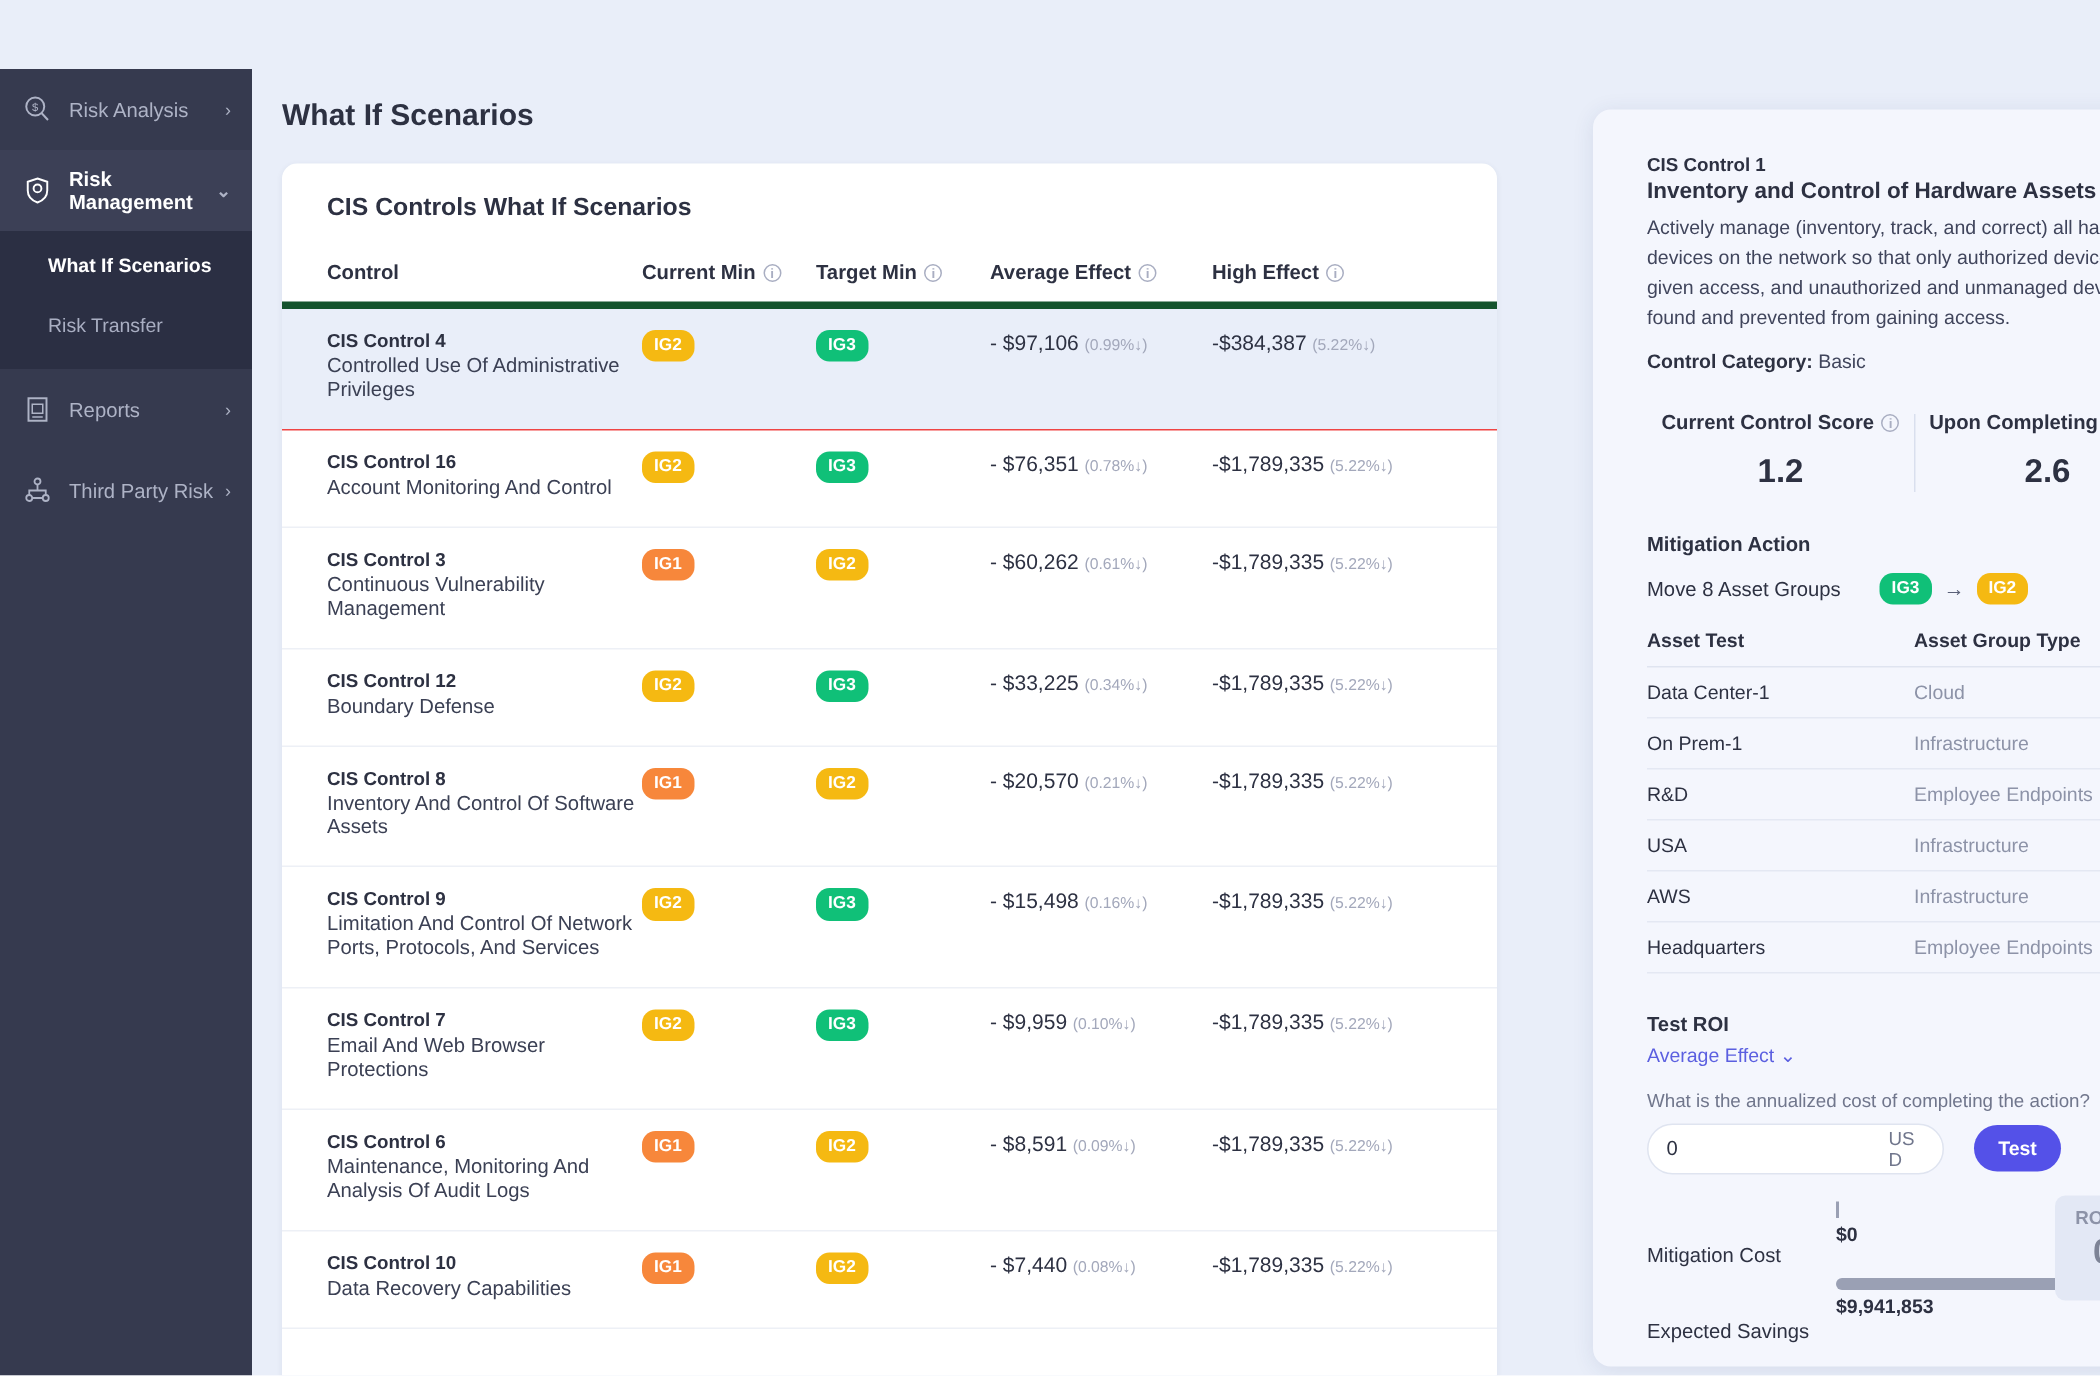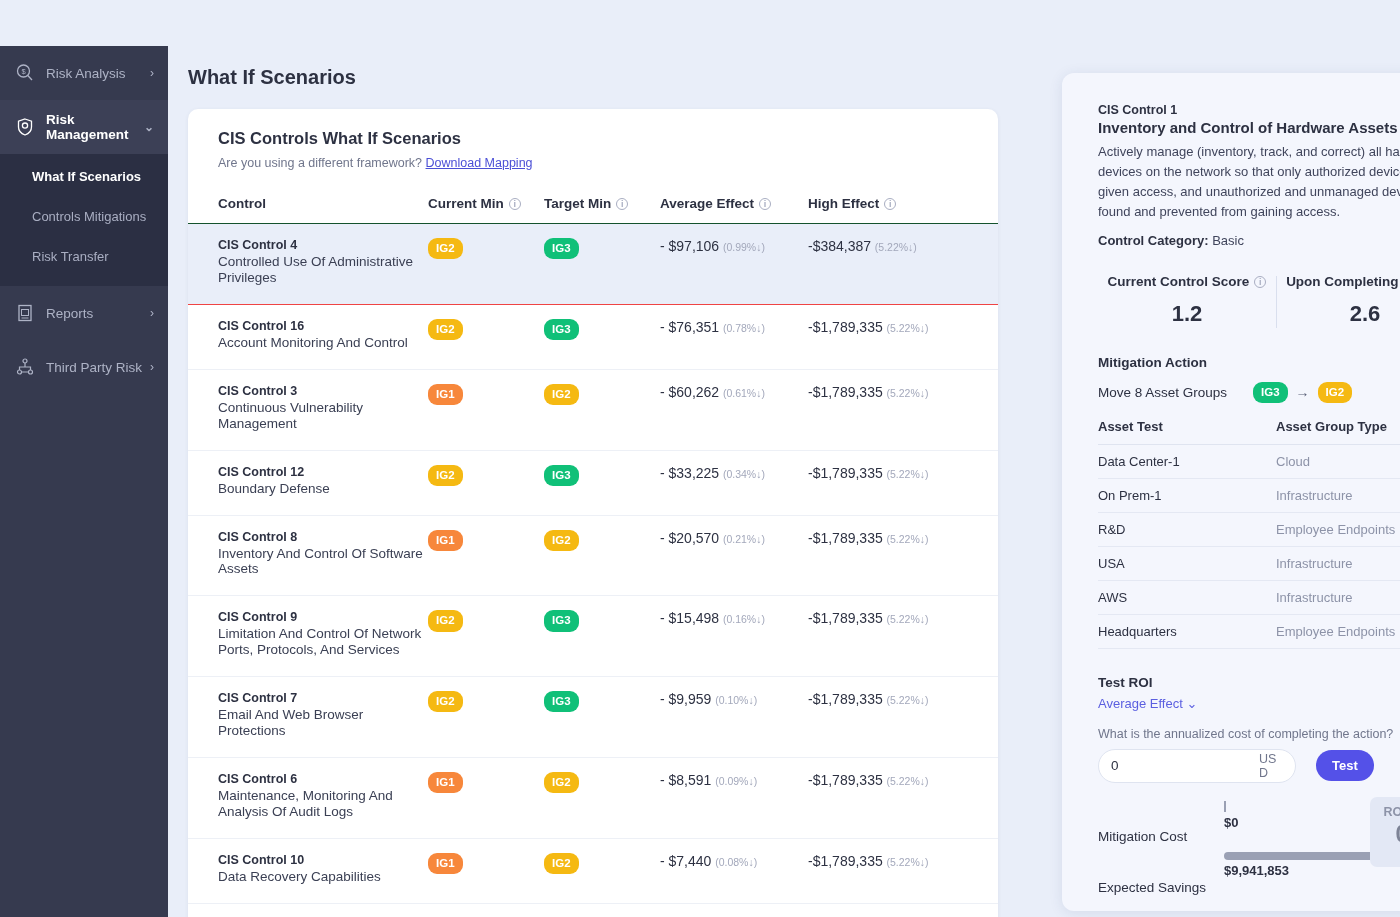--- a/index.html
+++ b/index.html
@@ -85,21 +85,21 @@
     overflow:hidden;
   }
   .card-head{ padding:20px 30px 0 30px; }
   .card-title{ font-size:16.5px; font-weight:700; color:#2d3142; }
   .card-sub{ font-size:12.5px; color:#70768c; margin-top:8px; }
   .card-sub a{ color:#4b4fd6; text-decoration:underline; cursor:pointer; }
 
   table.tbl{ width:980px; border-collapse:collapse; margin-top:16px; table-layout:fixed; }
   table.tbl th{
     text-align:left; font-size:13.5px; font-weight:700; color:#2d3142;
-    padding:10px 0 12px 0; border-bottom:1px solid #14532d;
+    padding:10px 0 12px 0; border-bottom:5px solid #14532d;
     white-space:nowrap;
   }
   table.tbl th:first-child{ padding-left:30px; }
   .info-i{
     display:inline-block; width:12px; height:12px; line-height:11px;
     border:1px solid #a9aec2; border-radius:50%; color:#a9aec2;
     font-size:9px; text-align:center; margin-left:5px; vertical-align:1px;
     font-style:normal; cursor:pointer;
   }
   table.tbl td{
@@ -224,23 +224,20 @@
           <circle cx="10" cy="8.6" r="2.6" stroke="#ffffff" stroke-width="1.3"></circle>
         </svg>
       </span>
       <span>Risk Management</span>
       <span class="chev">⌄</span>
     </div>
 
     <div class="subnav">
       <div class="sub-item sel">
         <span>What If Scenarios</span>
-      </div>
-      <div class="sub-item">
-        <span>Controls Mitigations</span>
       </div>
       <div class="sub-item">
         <span>Risk Transfer</span>
       </div>
     </div>
 
     <div class="nav-item">
       <span class="nico">
         <svg width="20" height="20" viewBox="0 0 20 20" fill="none">
           <rect x="4" y="2.5" width="12" height="15" stroke="#aeb3c6" stroke-width="1.3"></rect>
@@ -265,24 +262,20 @@
       <span class="chev">›</span>
     </div>
   </div>
 
   <div class="main">
     <div class="page-title">What If Scenarios</div>
 
     <div class="card">
       <div class="card-head">
         <div class="card-title">CIS Controls What If Scenarios</div>
-        <div class="card-sub">
-          <span>Are you using a different framework?</span>
-          <a>Download Mapping</a>
-        </div>
       </div>
 
       <table class="tbl">
         <colgroup>
             <col class="c-ctl">
             <col class="c-cur">
             <col class="c-tgt">
             <col class="c-avg">
             <col class="c-high">
             <col class="c-x">

